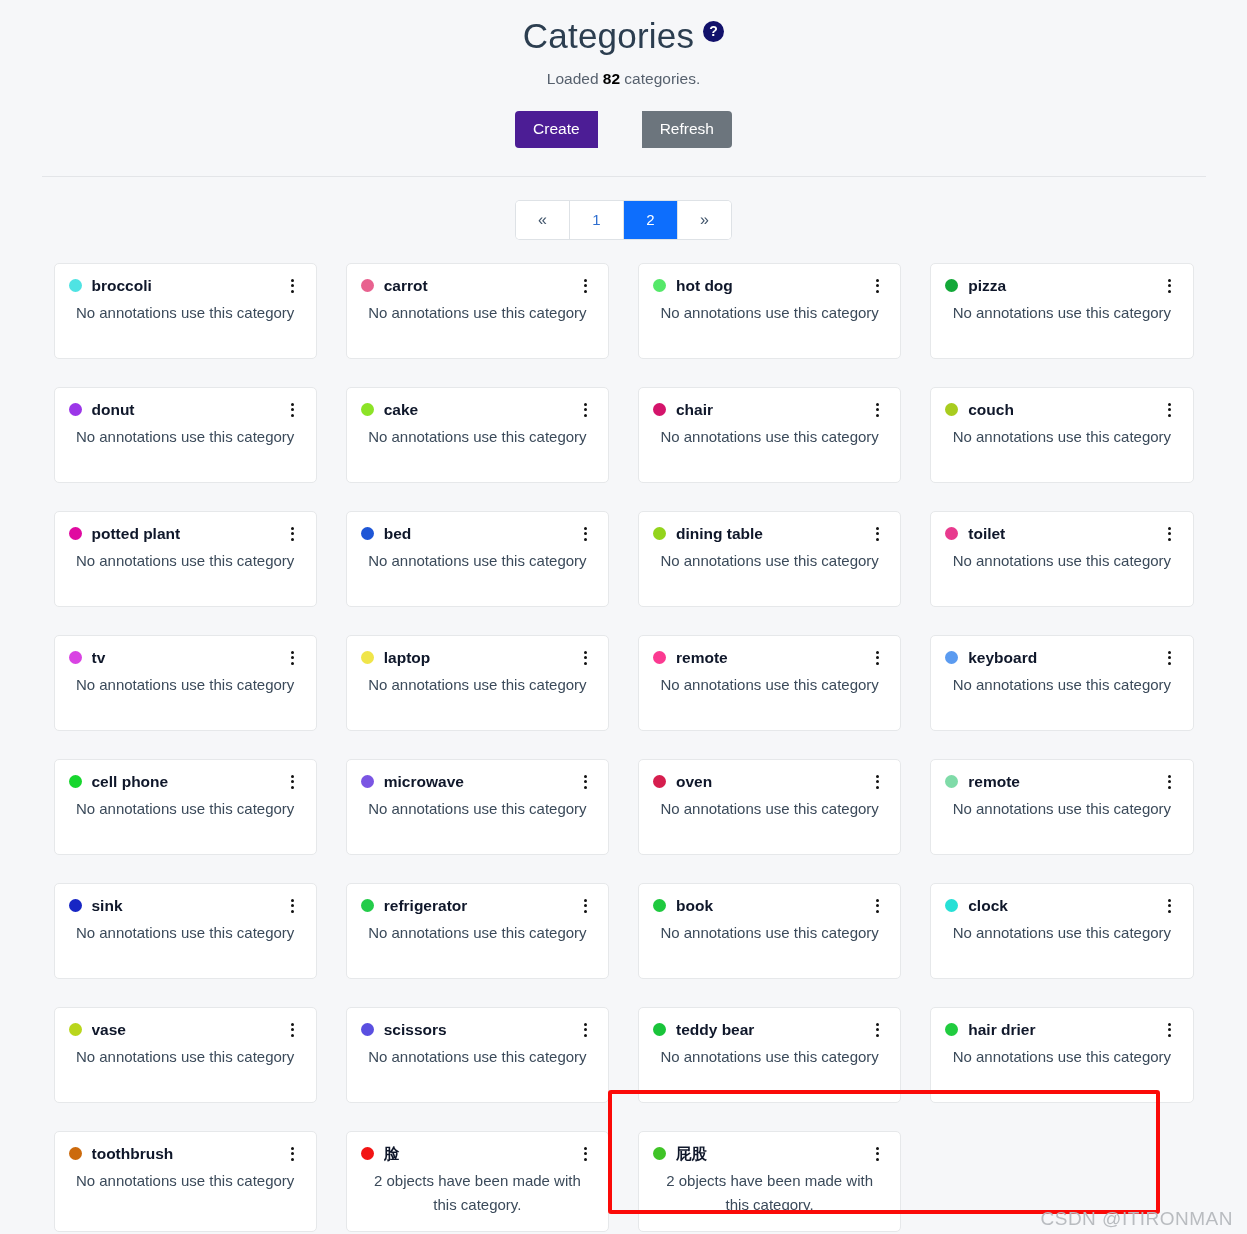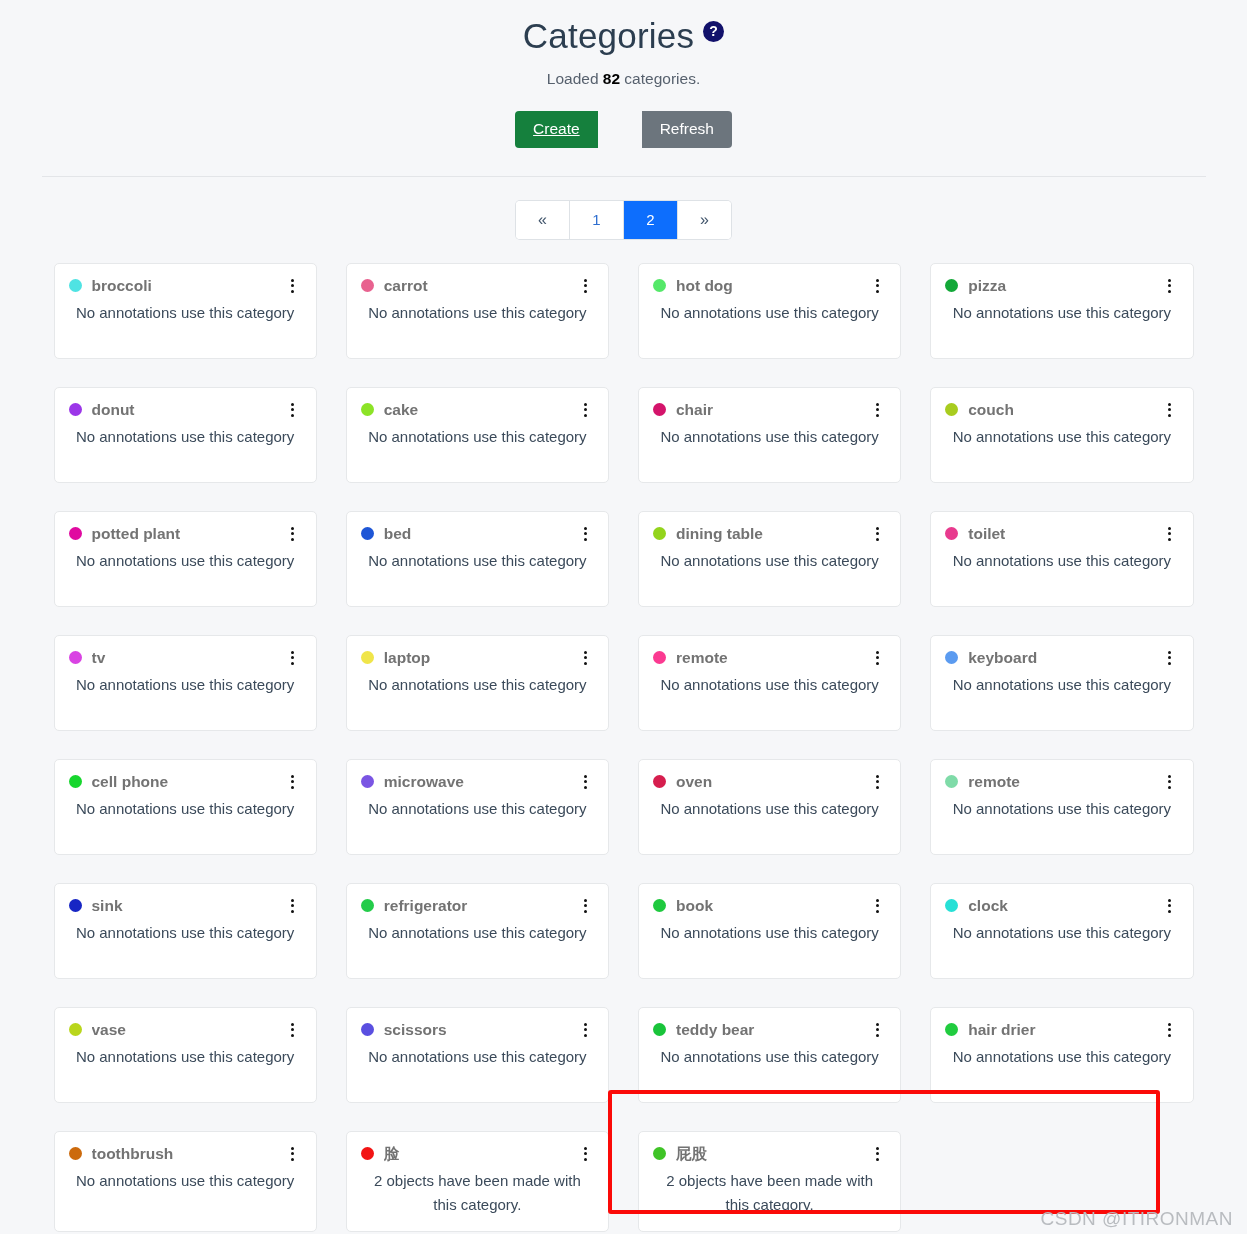--- a/index.html
+++ b/index.html
@@ -136,21 +136,21 @@
   .dot {
     width: 13px;
     height: 13px;
     border-radius: 50%;
     flex: 0 0 auto;
     margin-right: 10px;
   }
   .cat-name {
     font-size: 15.5px;
     font-weight: bold;
-    color: #737373;
+    color: #0f172a;
     line-height: 18px;
     flex: 1 1 auto;
     white-space: nowrap;
     overflow: hidden;
   }
   .kebab {
     width: 14px;
     height: 18px;
     flex: 0 0 auto;
     display: flex;
@@ -208,21 +208,21 @@
 <div class="page-header">
   <h1 class="page-title">
     <span>Categories</span><span class="help-icon">?</span>
   </h1>
 
   <div class="loaded-line">
     <span>Loaded </span><b>82</b><span> categories.</span>
   </div>
 
   <div class="btn-group">
-    <button class="btn btn-create" style="background: #15803d; text-decoration: underline;">Create</button>
+    <button class="btn btn-create" style="background: #4c1d95;">Create</button>
     <button class="btn btn-refresh" style="background: rgb(108, 117, 125);">Refresh</button>
   </div>
 </div>
 
 <div class="divider"></div>
 
 <div class="pagination-wrap">
   <div class="pagination">
     <div class="page-link chevron">«</div>
     <div class="page-link">1</div>

